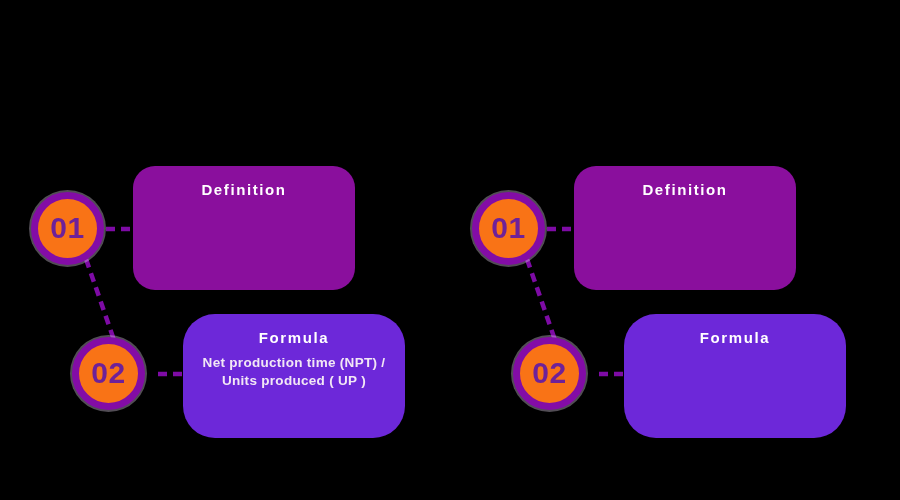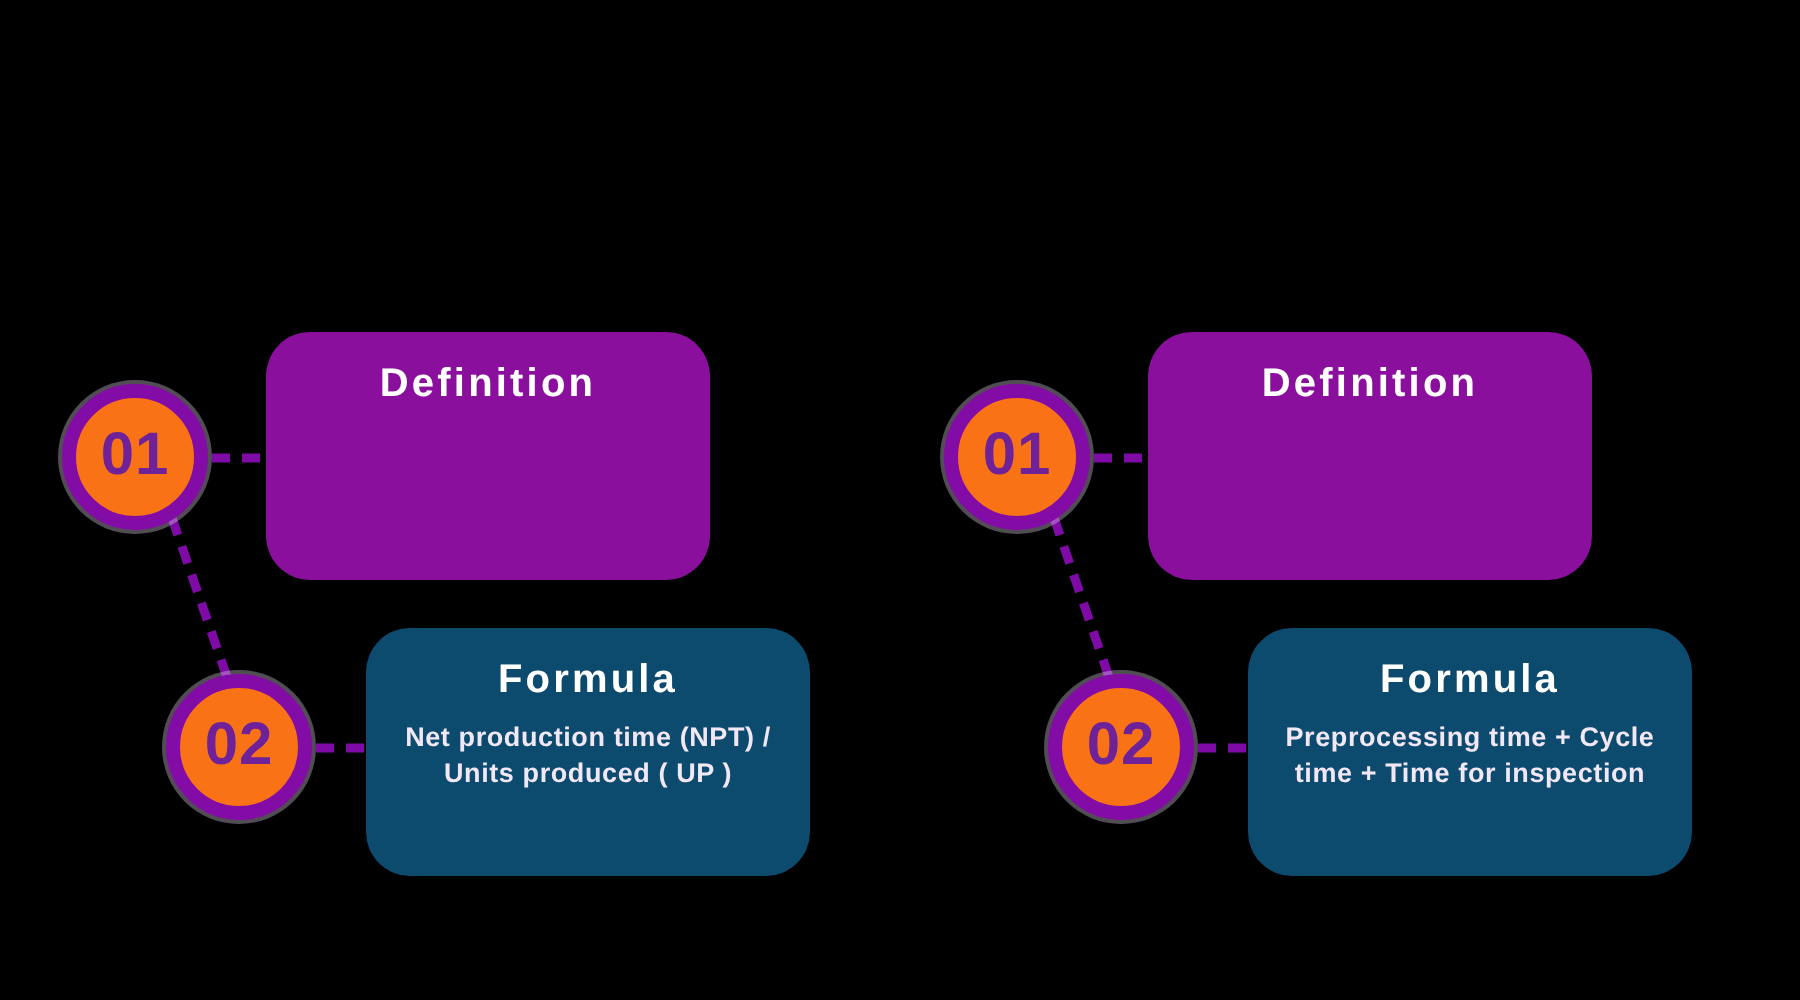--- a/index.html
+++ b/index.html
@@ -42,42 +42,42 @@
     border-radius: 50%;
     background: #f97316;
     border: 7px solid #830CA6;
     box-shadow: 0 0 0 2px rgba(236, 222, 244, 0.35);
     display: flex;
     align-items: center;
     justify-content: center;
     z-index: 2;
   }
   .step-circle--one { left: 31px; top: 192px; }
-  .step-circle--two { left: 83px; top: 337px; }
+  .step-circle--two { left: 72px; top: 337px; }
   .step-number {
     font-size: 30px;
     font-weight: bold;
     letter-spacing: 0.5px;
     color: #6E2199;
     transform: translateY(-1px);
   }
 
   .card {
     position: absolute;
     width: 222px;
     height: 124px;
     border-radius: 22px;
     text-align: center;
     padding: 15px 13px 0;
     z-index: 1;
   }
   .card--definition { left: 133px; top: 166px; background: #8A0F9D; }
-  .card--formula    { left: 183px; top: 314px; background: #0c4a6e; }
+  .card--formula    { left: 183px; top: 314px; background: #6d28d9; border-radius: 32px; }
   .card-title {
-    font-size: 20px;
+    font-size: 15px;
     font-weight: bold;
     letter-spacing: 1.6px;
     color: #FFFFFF;
     margin-bottom: 8px;
   }
   .card-body {
     font-size: 13.5px;
     font-weight: bold;
     letter-spacing: 0.3px;
     line-height: 1.34;
@@ -130,18 +130,16 @@
     <div class="card card--definition">
       <div class="card-title">Definition</div>
     </div>
 
     <div class="step-circle step-circle--two">
       <span class="step-number">02</span>
     </div>
 
     <div class="card card--formula">
       <div class="card-title">Formula</div>
-      <div class="card-body">Preprocessing time + Cycle
-time + Time for inspection</div>
     </div>
   </div>
 
 </div>
 
 </body></html>

